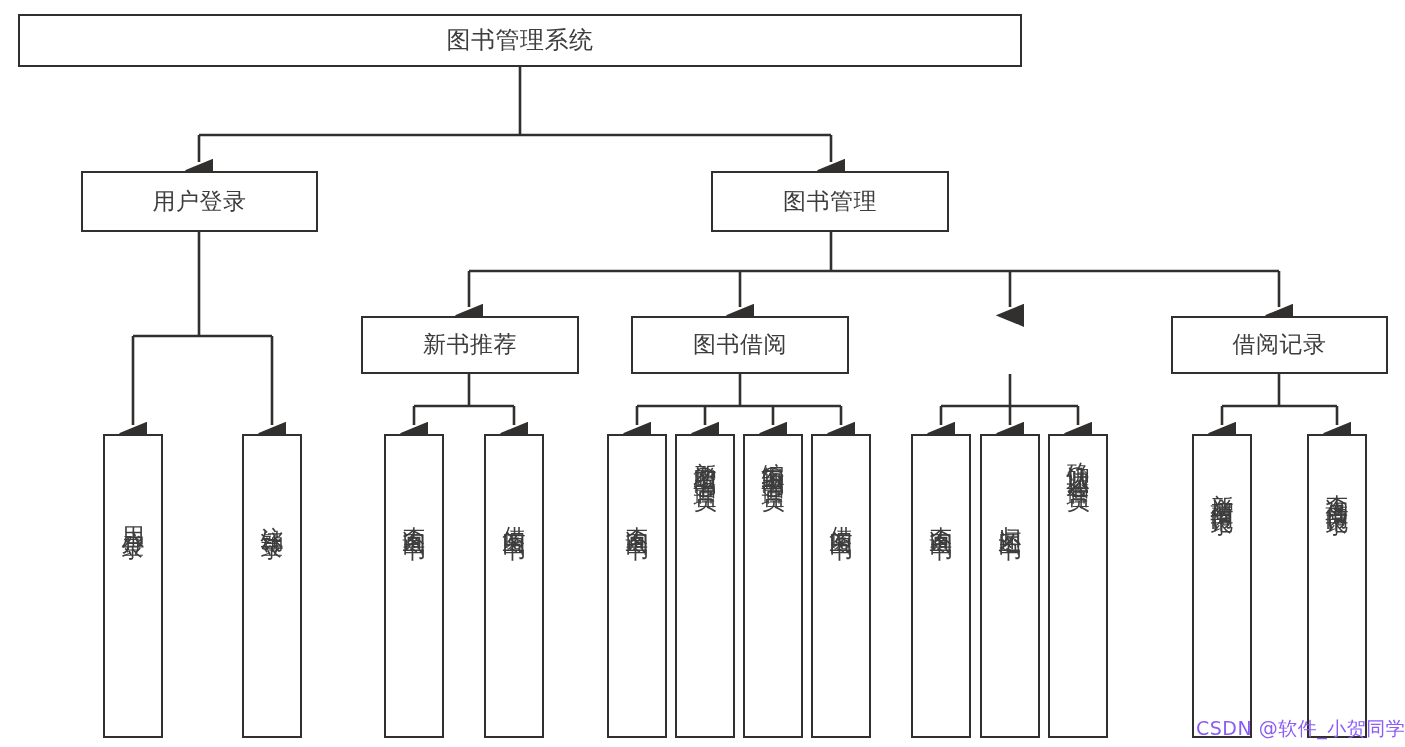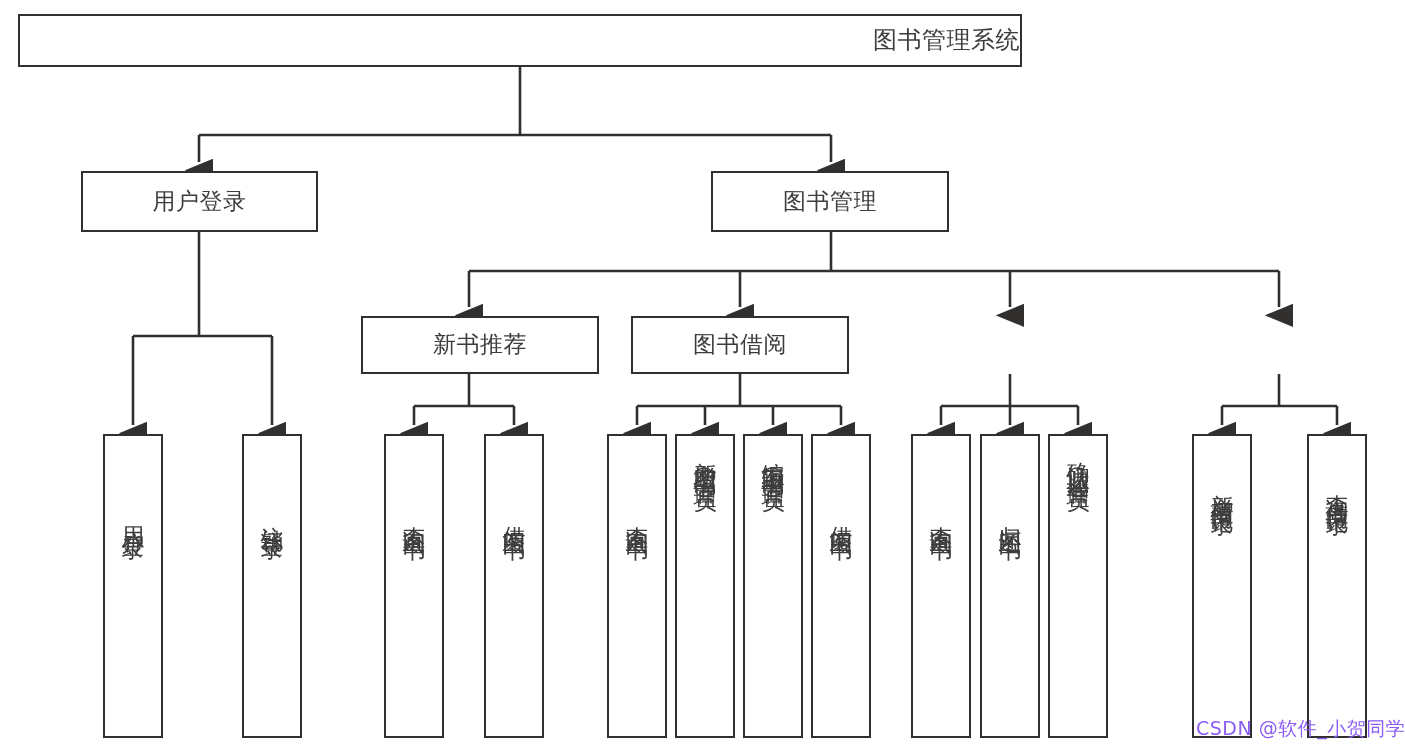--- a/index.html
+++ b/index.html
@@ -122,37 +122,40 @@
       <path d="M1010,406 L1010,425" marker-end="url(#arrow)"></path>
       <path d="M1078,406 L1078,425" marker-end="url(#arrow)"></path>
 
       <path d="M1279,374 L1279,406"></path>
       <path d="M1222,406 L1337,406"></path>
       <path d="M1222,406 L1222,425" marker-end="url(#arrow)"></path>
       <path d="M1337,406 L1337,425" marker-end="url(#arrow)"></path>
     </g>
   </svg>
 
-  <div class="node h-node root" style="left:18px; top:14px; width:1004px; height:53px;justify-content:flex-end;">
+  <div class="node h-node root" style="left:18px; top:14px; width:1004px; height:53px;">
     <span class="lbl">图书管理系统</span>
   </div>
 
   <div class="node h-node" style="left:81px; top:171px; width:237px; height:61px;">
     <span class="lbl">用户登录</span>
   </div>
   <div class="node h-node" style="left:711px; top:171px; width:238px; height:61px;">
     <span class="lbl">图书管理</span>
   </div>
 
-  <div class="node h-node" style="left:361px; top:316px; width:238px; height:58px;">
+  <div class="node h-node" style="left:361px; top:316px; width:218px; height:58px;">
     <span class="lbl">新书推荐</span>
   </div>
   <div class="node h-node" style="left:631px; top:316px; width:218px; height:58px;">
     <span class="lbl">图书借阅</span>
   </div>
+  <div class="node h-node" style="left:1171px; top:316px; width:217px; height:58px;">
+    <span class="lbl">借阅记录</span>
+  </div>
 
   <div class="node v-node" style="left:103px; top:434px; width:60px; height:304px; padding-top:72px;">
     <span class="lbl">用户登录</span>
   </div>
   <div class="node v-node" style="left:242px; top:434px; width:60px; height:304px; padding-top:72px;">
     <span class="lbl">注销登录</span>
   </div>
 
   <div class="node v-node" style="left:384px; top:434px; width:60px; height:304px; padding-top:72px;">
     <span class="lbl">查询图书</span>

